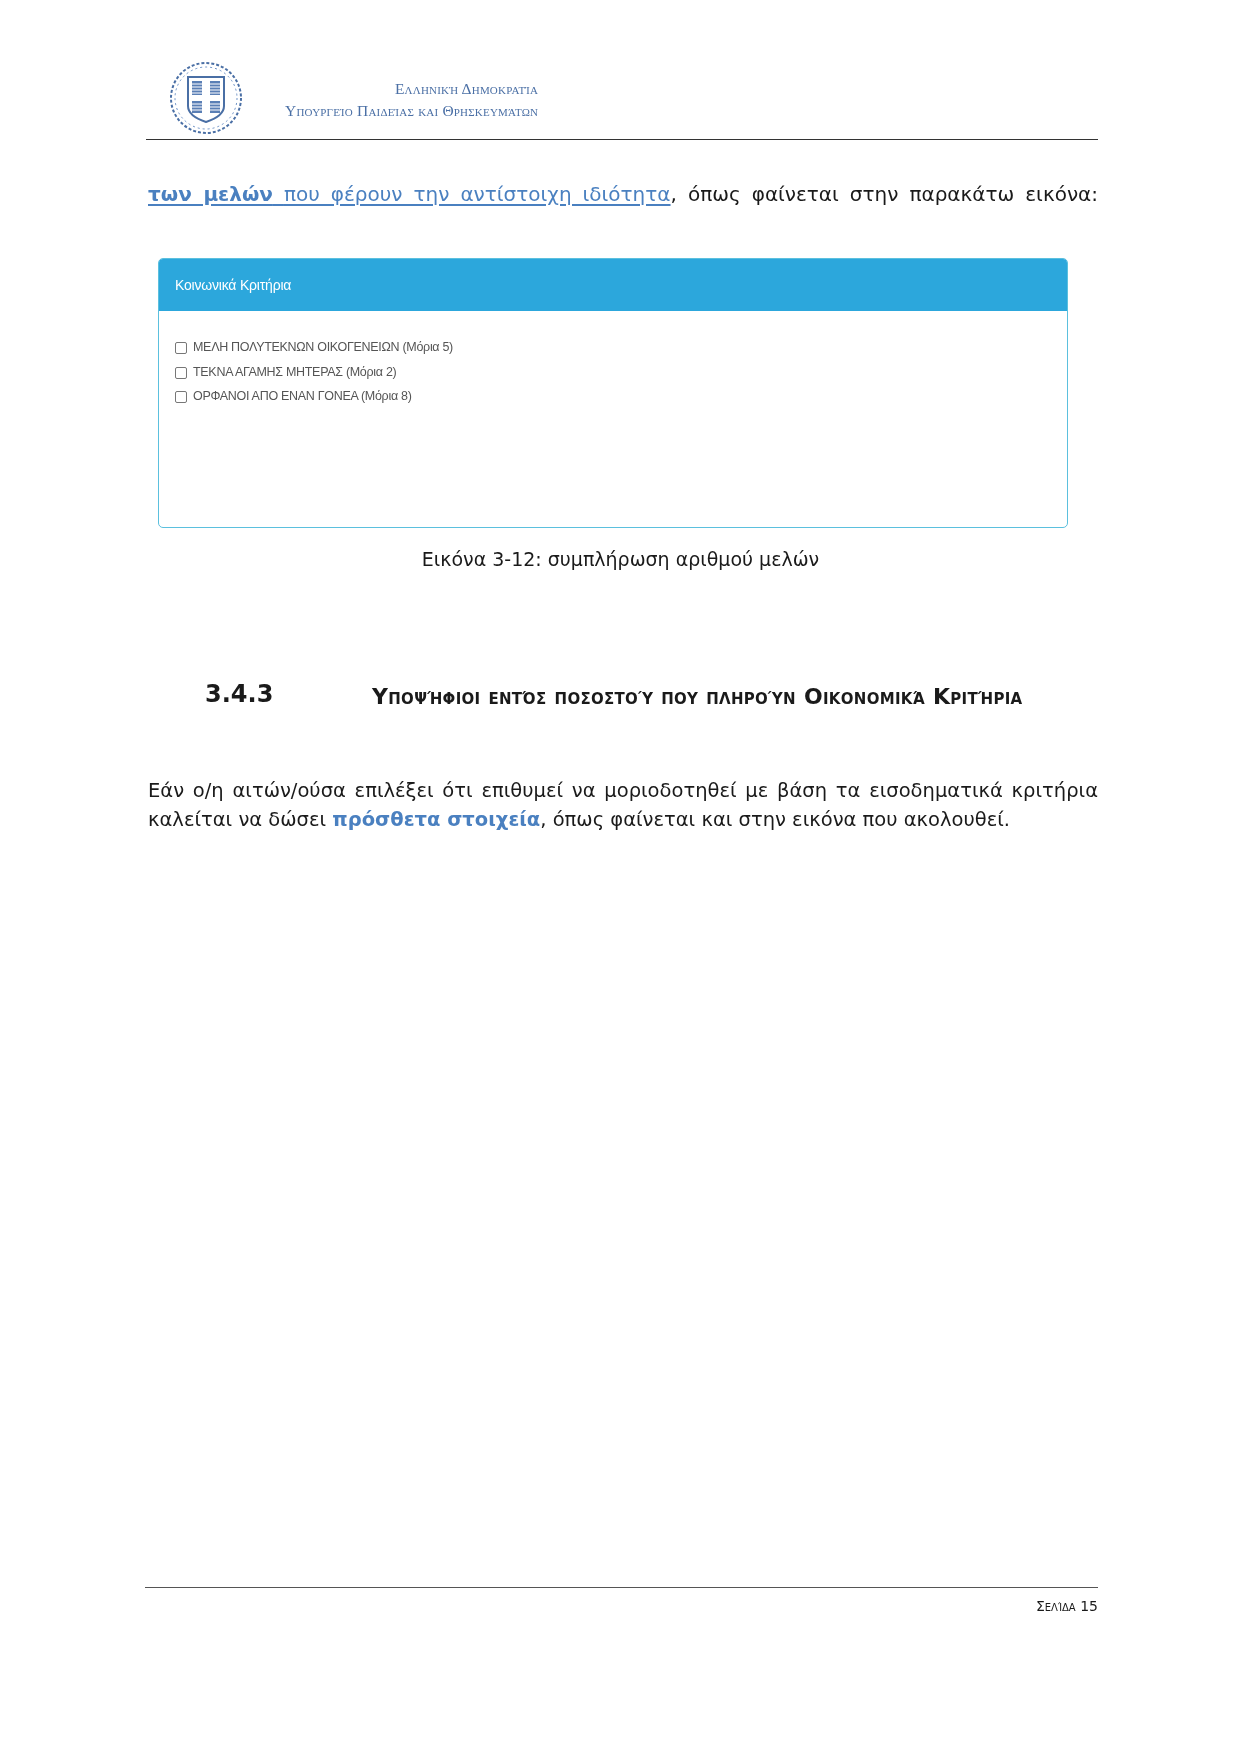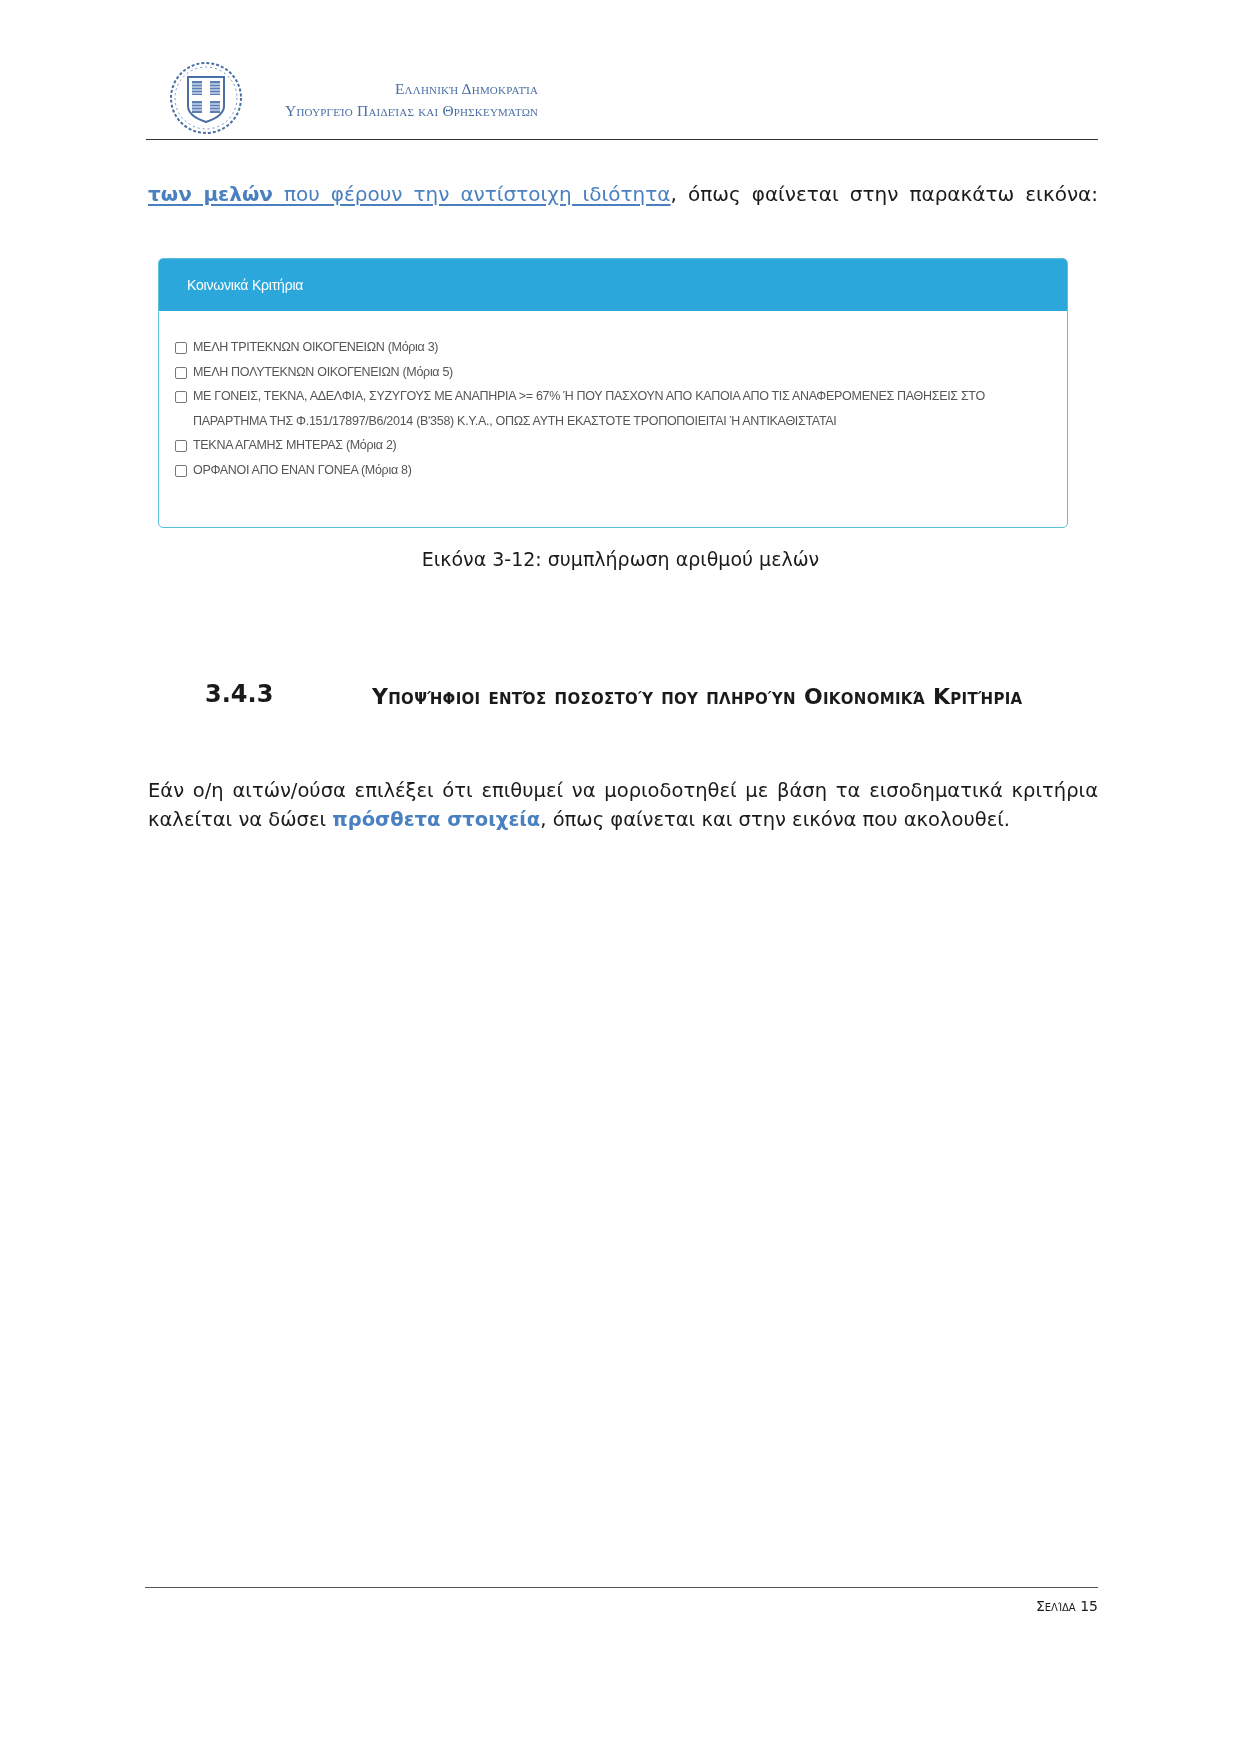--- a/index.html
+++ b/index.html
@@ -10,21 +10,21 @@
   .hdr-text { position:absolute; left:285px; top:78px; font-family:"Liberation Serif", serif; color:#4a6fa5; font-size:15.5px; line-height:22px; letter-spacing:0.2px; }
   .hdr-rule { position:absolute; left:146px; top:139px; width:952px; height:1px; background:#333; }
 
   
   .intro { position:absolute; left:148px; top:180px; width:950px; font-size:20px; line-height:28px; text-align:justify; text-align-last:justify; white-space:nowrap; }
   .intro .link { color:#4a80c0; text-decoration:underline; text-underline-offset:3px; }
   .intro .link b { font-weight:bold; }
 
   
   .panel { position:absolute; left:158px; top:258px; width:910px; height:270px; border:1.5px solid #5bc0de; border-radius:5px; background:#fff; box-sizing:border-box; overflow:hidden; }
-  .panel-head { height:52px; background:#2ca7dc; color:#ffffff; display:flex; align-items:center; padding-left:28px; font-family:"Liberation Sans", sans-serif; font-size:14px; letter-spacing:-0.2px; }
+  .panel-head { height:52px; background:#2ca7dc; color:#ffffff; display:flex; align-items:center; padding-left:16px; font-family:"Liberation Sans", sans-serif; font-size:14px; letter-spacing:-0.2px; }
   .panel-body { padding:24px 16px 0 16px; font-family:"Liberation Sans", sans-serif; font-size:12.5px; color:#555; letter-spacing:-0.3px; }
   .cb-row { display:flex; align-items:flex-start; line-height:24.5px; }
   .cb { width:10px; height:10px; border:1px solid #777; border-radius:2px; margin:7px 6px 0 0; flex:0 0 auto; background:#fff; }
   .cb-label { flex:1; }
 
   .caption { position:absolute; left:0; width:1241px; top:548px; text-align:center; font-size:19px; color:#1a1a1a; }
 
   
   .sec-num { position:absolute; left:205px; top:680px; font-size:24px; font-weight:bold; color:#1a1a1a; }
   .sec-title { position:absolute; left:372px; top:681px; width:720px; font-size:22px; font-weight:bold; line-height:31px; font-variant:small-caps; color:#1a1a1a; letter-spacing:0.3px; }
@@ -77,29 +77,21 @@
   <span class="link"><b>των μελών</b> <span>που φέρουν την αντίστοιχη ιδιότητα</span></span><span>, όπως φαίνεται στην παρακάτω εικόνα:</span>
 </div>
 
 <div class="panel">
   <div class="panel-head">
     <span>Κοινωνικά Κριτήρια</span>
   </div>
   <div class="panel-body">
     <div class="cb-row">
       <span class="cb"></span>
-      <span class="cb-label">ΜΕΛΗ ΤΡΙΤΕΚΝΩΝ ΟΙΚΟΓΕΝΕΙΩΝ (Μόρια 3)</span>
-    </div>
-    <div class="cb-row">
-      <span class="cb"></span>
       <span class="cb-label">ΜΕΛΗ ΠΟΛΥΤΕΚΝΩΝ ΟΙΚΟΓΕΝΕΙΩΝ (Μόρια 5)</span>
-    </div>
-    <div class="cb-row">
-      <span class="cb"></span>
-      <span class="cb-label">ΜΕ ΓΟΝΕΙΣ, ΤΕΚΝΑ, ΑΔΕΛΦΙΑ, ΣΥΖΥΓΟΥΣ ΜΕ ΑΝΑΠΗΡΙΑ &gt;= 67% Ή ΠΟΥ ΠΑΣΧΟΥΝ ΑΠΟ ΚΑΠΟΙΑ ΑΠΟ ΤΙΣ ΑΝΑΦΕΡΟΜΕΝΕΣ ΠΑΘΗΣΕΙΣ ΣΤΟ ΠΑΡΑΡΤΗΜΑ ΤΗΣ Φ.151/17897/Β6/2014 (Β'358) Κ.Υ.Α., ΟΠΩΣ ΑΥΤΗ ΕΚΑΣΤΟΤΕ ΤΡΟΠΟΠΟΙΕΙΤΑΙ Ή ΑΝΤΙΚΑΘΙΣΤΑΤΑΙ</span>
     </div>
     <div class="cb-row">
       <span class="cb"></span>
       <span class="cb-label">ΤΕΚΝΑ ΑΓΑΜΗΣ ΜΗΤΕΡΑΣ (Μόρια 2)</span>
     </div>
     <div class="cb-row">
       <span class="cb"></span>
       <span class="cb-label">ΟΡΦΑΝΟΙ ΑΠΟ ΕΝΑΝ ΓΟΝΕΑ (Μόρια 8)</span>
     </div>
   </div>

